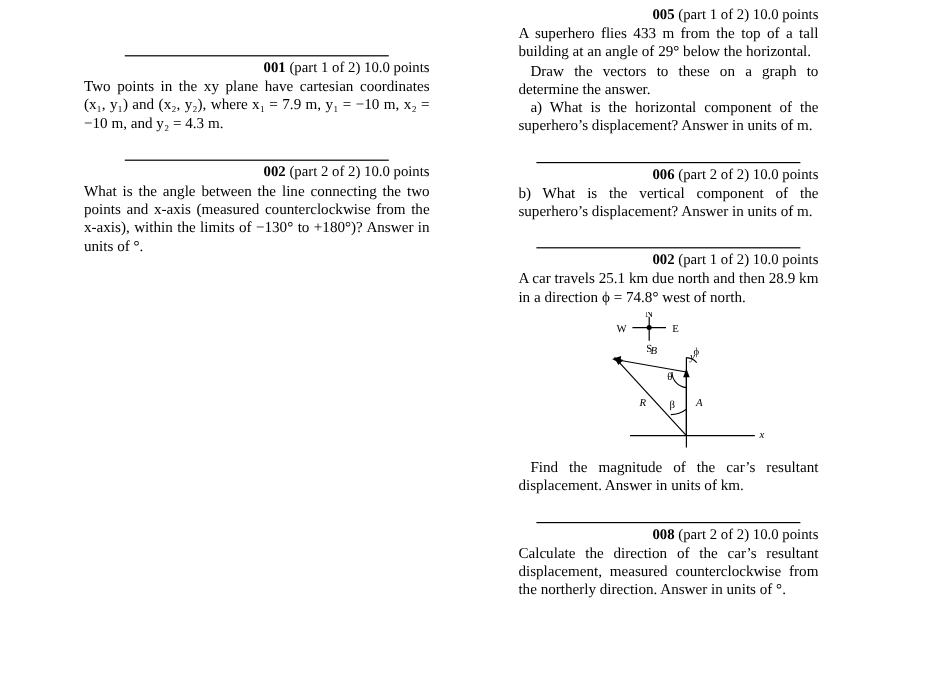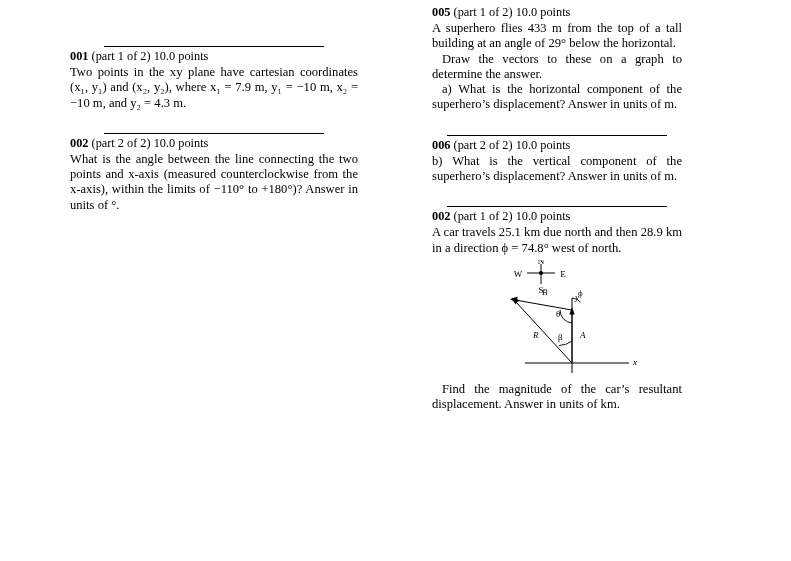--- a/index.html
+++ b/index.html
@@ -36,21 +36,21 @@
     margin-bottom: 13px;
   }
   .rule {
     border: 0;
     border-top: 1px solid #000;
     height: 0;
     margin: 0 auto 2px auto;
     width: 220px;
   }
   .prob-head {
-    text-align: left;
+    text-align: right;
     font-size: 12.3px;
     line-height: 1.22;
     margin-bottom: 1px;
   }
   .prob-num {
     font-weight: bold;
   }
   .prob-body {
     text-align: justify;
     text-justify: inter-word;
@@ -103,21 +103,21 @@
     </div>
 
     <div style="height:9px"></div>
 
     <div class="problem">
       <hr class="rule">
       <div class="prob-head">
         <span class="prob-num">002</span>
         <span>(part 2 of 2) 10.0 points</span>
       </div>
-      <div class="prob-body">What is the angle between the line connecting the two points and x-axis (measured counterclockwise from the x-axis), within the limits of −110° to +180°)? Answer in units of °.</div>
+      <div class="prob-body">What is the angle between the line connecting the two points and x-axis (measured counterclockwise from the x-axis), within the limits of −130° to +180°)? Answer in units of °.</div>
     </div>
 
   </div>
 
   <div class="column col-right">
 
     <div style="height:5px"></div>
 
     <div class="problem">
       <div class="prob-head">
@@ -198,16 +198,24 @@
           <path d="M 140 81 A 22 22 0 0 1 127 85.5" stroke="#000" fill="none" stroke-width="0.9"></path>
           <text class="figtext" x="126" y="80">β</text>
         </svg>
       </div>
 
       <div class="prob-body indent">Find the magnitude of the car’s resultant displacement. Answer in units of km.</div>
     </div>
 
     <div style="height:9px"></div>
 
+    <div class="problem">
+      <hr class="rule">
+      <div class="prob-head">
+        <span class="prob-num">008</span>
+        <span>(part 2 of 2) 10.0 points</span>
+      </div>
+      <div class="prob-body">Calculate the direction of the car’s resultant displacement, measured counterclockwise from the northerly direction. Answer in units of °.</div>
+    </div>
 
   </div>
 
 </div>
 
 </body></html>

